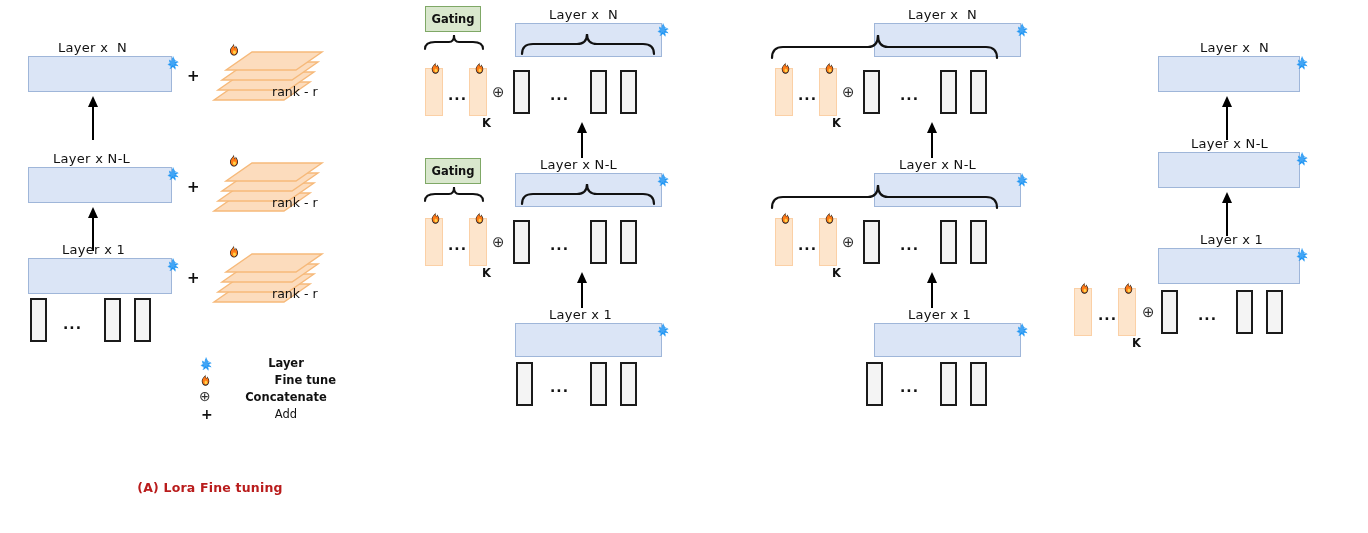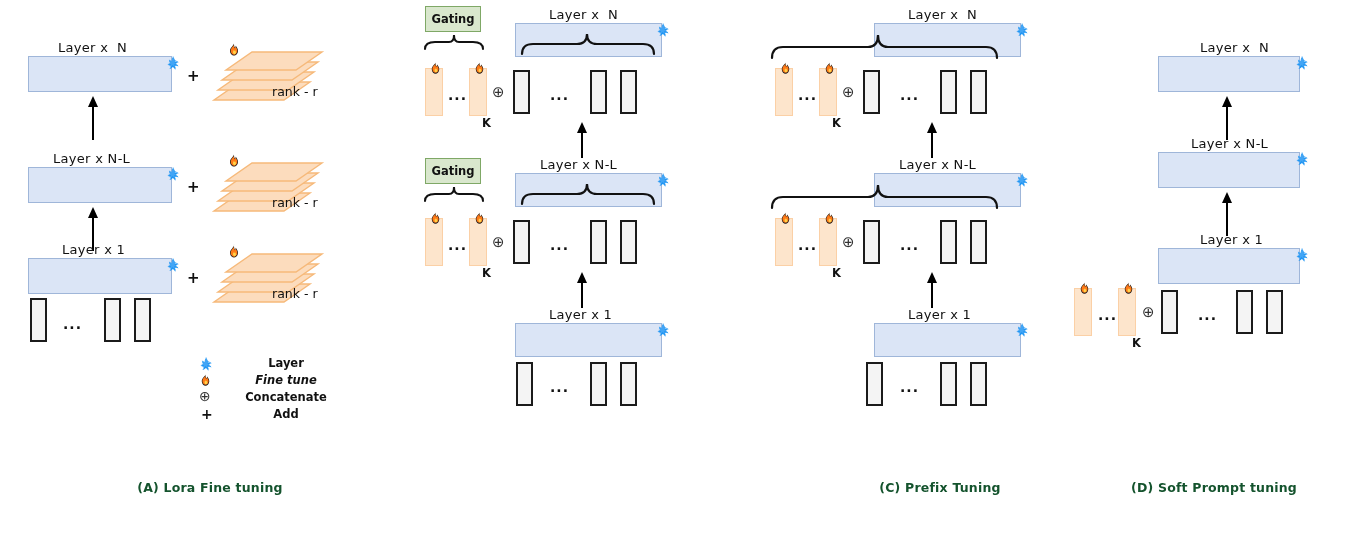--- a/index.html
+++ b/index.html
@@ -4,21 +4,21 @@
 <style>
   html,body{margin:0;padding:0;}
   body{
     width:1368px;height:533px;background:#ffffff;
     font-family:"DejaVu Sans","Liberation Sans",sans-serif;
     position:relative;overflow:hidden;
   }
   .panel{position:absolute;top:0;height:533px;}
   .cap{
     position:absolute;bottom:38px;width:100%;text-align:center;
-    font-size:12.5px;font-weight:bold;color:#14532d;letter-spacing:.2px;
+    font-size:12.5px;font-weight:bold;color:#b91c1c;letter-spacing:.2px;
     white-space:nowrap;
   }
   
   .layerbox{
     position:absolute;background:#dbe5f6;border:1px solid #9fb6d9;
     box-sizing:border-box;
   }
   .layerlabel{
     position:absolute;font-size:13px;color:#111;white-space:pre;
     letter-spacing:.3px;
@@ -180,27 +180,27 @@
     </div>
     <div style="position:absolute;left:40px;top:1px;width:100px;text-align:center;font-size:11.5px;font-weight:bold;color:#111;">Layer</div>
 
     <div style="position:absolute;left:2px;top:17px;width:18px;height:17px;">
       <svg width="15" height="15" viewBox="0 0 24 24">
           <path d="M12 2c.6 3-1.3 4.4-2.8 6.1C7.4 10.1 6 12 6 14.6 6 18.7 9 21.8 12 21.8s6-3.1 6-7.2c0-3.4-2.1-5.2-3.3-7.4-.6 1-.1 2.5-1.1 3.2-1.3-.9-1.8-5-1.6-8.4z" fill="#1a1a1a"></path>
           <path d="M12 3.6c.3 2.6-1.2 3.8-2.5 5.3C8.2 10.6 7 12.2 7 14.5c0 3.4 2.4 6 5 6s5-2.6 5-6c0-2.8-1.7-4.4-2.7-6.3-.6.9-.2 2.2-1.1 2.8C11.9 10 11.6 6.3 12 3.6z" fill="#ff7a18"></path>
           <path d="M12 12c.4 1.6-.7 2-1.1 2.9-.3.7-.4 1.4-.4 2 0 1.6 1.1 2.8 2.3 2.8 1.2 0 2.2-1.2 2.2-2.8 0-1.4-.9-2.2-1.4-3.2-.3.5-.1 1.1-.6 1.4-.6-.4-1.1-2-1-3.1z" fill="#ffd54a"></path>
         </svg>
     </div>
-    <div style="position:absolute;left:40px;top:18px;width:100px;text-align:center;font-size:11.5px;font-weight:bold;color:#111;font-style:italic;">Fine tune</div>
+    <div style="position:absolute;left:40px;top:18px;width:100px;text-align:right;font-size:11.5px;font-weight:bold;color:#111;">Fine tune</div>
 
     <div style="position:absolute;left:3px;top:34px;font-size:14px;color:#333;line-height:1;">⊕</div>
     <div style="position:absolute;left:40px;top:35px;width:100px;text-align:center;font-size:11.5px;font-weight:bold;color:#111;">Concatenate</div>
 
     <div style="position:absolute;left:5px;top:52px;font-size:14px;font-weight:bold;color:#111;line-height:1;">+</div>
-    <div style="position:absolute;left:40px;top:52px;width:100px;text-align:center;font-size:11.5px;font-weight:bold;color:#111;">Add</div>
+    <div style="position:absolute;left:40px;top:52px;width:100px;text-align:center;font-size:11.5px;font-weight:normal;color:#111;">Add</div>
   </div>
 
   <div class="cap">(A) Lora Fine tuning</div>
 </div>
 
 <div class="panel" id="panel-b" style="left:420px;width:350px;">
 
   <div class="gating" style="left:5px;top:6px;width:56px;height:26px;">Gating</div>
   <div class="brace" style="left:3px;top:34px;">
     <svg width="62" height="16" viewBox="0 0 62 16">
@@ -418,21 +418,20 @@
     <svg width="19" height="19" viewBox="0 0 24 24">
         <path d="M12 3c2.4 2.2 3.6 4.6 3.1 7 2-1.3 3.6-1.2 4.6.3-1.6.2-3 1-4.1 2.4 2 .3 3.3 1.3 3.9 3-1.5-.8-3-1-4.4-.5 1 1.6 1.1 3.2.3 4.8-.6-1.7-1.6-2.9-3.1-3.6-1.1 1.6-2.6 2.4-4.4 2.3 1.3-1.1 2-2.4 2.1-4-1.8.2-3.3-.3-4.4-1.6 1.8 0 3.2-.5 4.2-1.6C8.3 10.4 7.5 9 7.5 7.2c1.1 1.3 2.4 2 3.9 2.1-.5-2.4.1-4.5 2.1-6.3z" fill="#2196f3"></path>
         <path d="M12 2.5c1.6 1.8 2.2 3.7 1.8 5.7 1.4-.7 2.6-.5 3.5.6-1.3.3-2.3 1-3 2.1 1.6.1 2.7.8 3.3 2.1-1.2-.5-2.4-.5-3.5-.1.8 1.2.9 2.5.3 3.8-.5-1.3-1.3-2.2-2.5-2.8-.9 1.3-2 2-3.5 2 1-.9 1.6-1.9 1.7-3.2-1.4.1-2.6-.3-3.5-1.3 1.4 0 2.5-.4 3.3-1.3-1.1-.8-1.7-1.9-1.7-3.3.9 1 1.9 1.6 3.1 1.7-.4-1.9.1-3.5 1.7-5z" fill="#42a5f5"></path>
       </svg>
   </div>
   <div class="token" style="left:96px;top:362px;width:17px;height:44px;"></div>
   <div class="dots" style="left:130px;top:380px;">...</div>
   <div class="token" style="left:170px;top:362px;width:17px;height:44px;"></div>
   <div class="token" style="left:200px;top:362px;width:17px;height:44px;"></div>
 
-  <div class="cap">(C) Prefix Tuning</div>
 </div>
 
 <div class="panel" id="panel-d" style="left:1060px;width:308px;">
 
   <div class="layerlabel" style="left:140px;top:40px;">Layer x  N</div>
   <div class="layerbox" style="left:98px;top:56px;width:142px;height:36px;"></div>
   <div class="snow" style="left:232px;top:54px;">
     <svg width="19" height="19" viewBox="0 0 24 24">
         <path d="M12 3c2.4 2.2 3.6 4.6 3.1 7 2-1.3 3.6-1.2 4.6.3-1.6.2-3 1-4.1 2.4 2 .3 3.3 1.3 3.9 3-1.5-.8-3-1-4.4-.5 1 1.6 1.1 3.2.3 4.8-.6-1.7-1.6-2.9-3.1-3.6-1.1 1.6-2.6 2.4-4.4 2.3 1.3-1.1 2-2.4 2.1-4-1.8.2-3.3-.3-4.4-1.6 1.8 0 3.2-.5 4.2-1.6C8.3 10.4 7.5 9 7.5 7.2c1.1 1.3 2.4 2 3.9 2.1-.5-2.4.1-4.5 2.1-6.3z" fill="#2196f3"></path>
         <path d="M12 2.5c1.6 1.8 2.2 3.7 1.8 5.7 1.4-.7 2.6-.5 3.5.6-1.3.3-2.3 1-3 2.1 1.6.1 2.7.8 3.3 2.1-1.2-.5-2.4-.5-3.5-.1.8 1.2.9 2.5.3 3.8-.5-1.3-1.3-2.2-2.5-2.8-.9 1.3-2 2-3.5 2 1-.9 1.6-1.9 1.7-3.2-1.4.1-2.6-.3-3.5-1.3 1.4 0 2.5-.4 3.3-1.3-1.1-.8-1.7-1.9-1.7-3.3.9 1 1.9 1.6 3.1 1.7-.4-1.9.1-3.5 1.7-5z" fill="#42a5f5"></path>
@@ -488,14 +487,13 @@
         <path d="M12 12c.4 1.6-.7 2-1.1 2.9-.3.7-.4 1.4-.4 2 0 1.6 1.1 2.8 2.3 2.8 1.2 0 2.2-1.2 2.2-2.8 0-1.4-.9-2.2-1.4-3.2-.3.5-.1 1.1-.6 1.4-.6-.4-1.1-2-1-3.1z" fill="#ffd54a"></path>
       </svg>
   </div>
   <div class="kmark" style="left:72px;top:338px;">K</div>
   <div class="oplus" style="left:82px;top:305px;">⊕</div>
   <div class="token" style="left:101px;top:290px;width:17px;height:44px;"></div>
   <div class="dots" style="left:138px;top:308px;">...</div>
   <div class="token" style="left:176px;top:290px;width:17px;height:44px;"></div>
   <div class="token" style="left:206px;top:290px;width:17px;height:44px;"></div>
 
-  <div class="cap">(D) Soft Prompt tuning</div>
 </div>
 
 </body></html>

